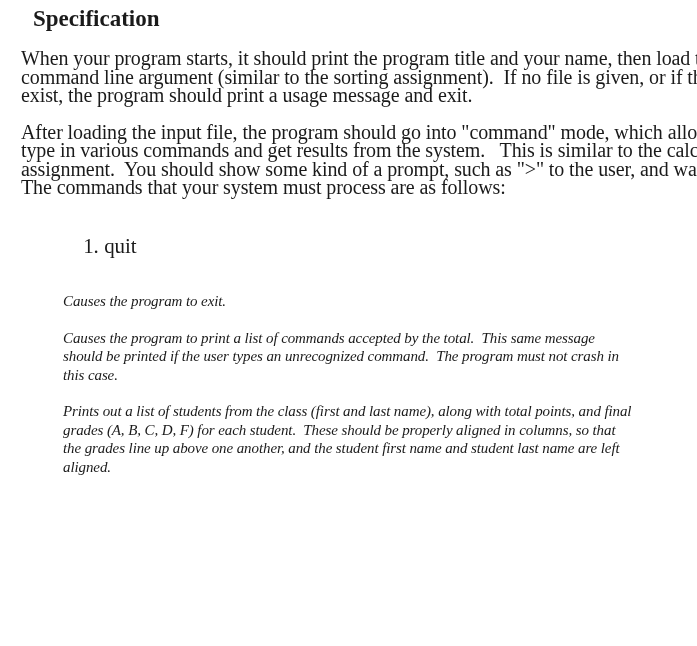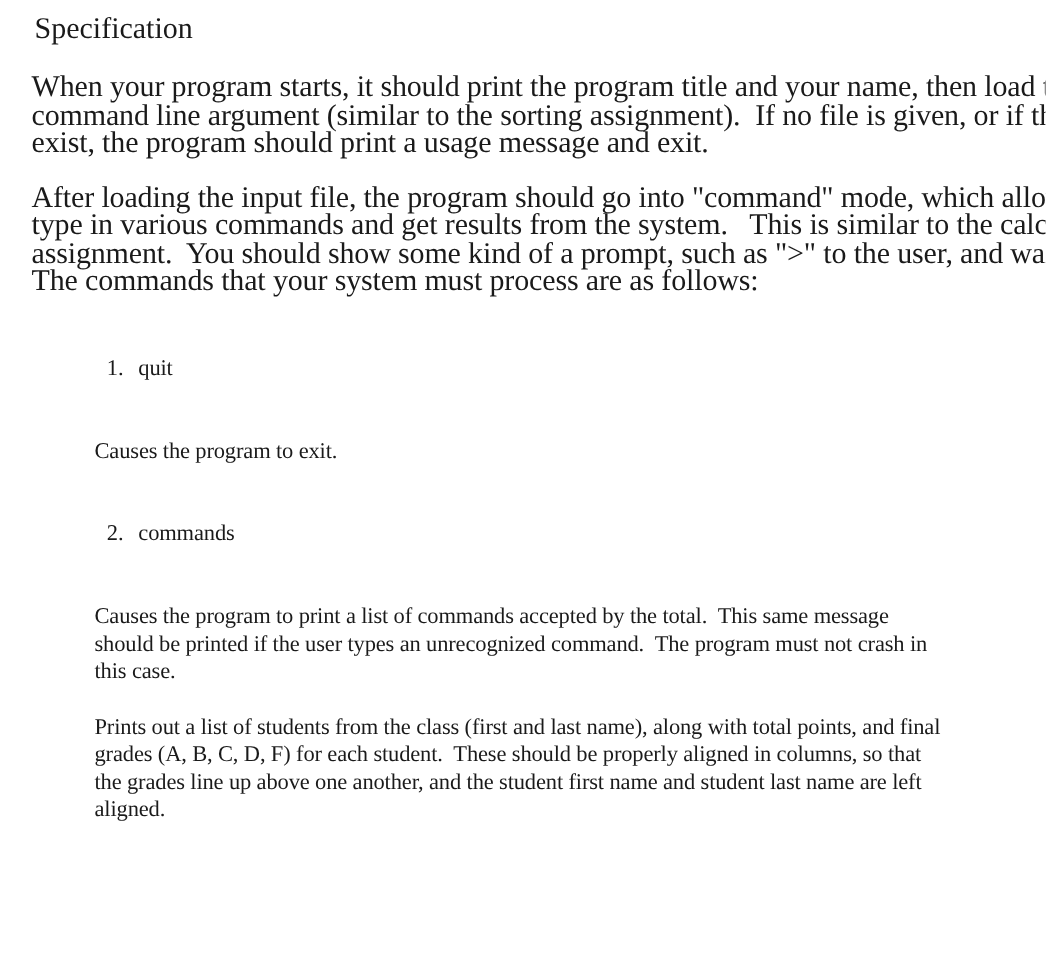--- a/index.html
+++ b/index.html
@@ -11,52 +11,53 @@
     height: 646px;
     background: #ffffff;
     overflow: hidden;
     font-family: "Liberation Serif", "DejaVu Serif", serif;
     color: #1a1a1a;
   }
   .doc {
     padding: 6px 0 0 21px;
   }
   .doc-title {
-    font-size: 20px;
-    font-weight: 400;
+    font-size: 23px;
+    font-weight: 700;
     line-height: 26px;
-    margin: 0 0 17px 2px;
+    margin: 0 0 17px 12px;
   }
   .para {
     font-size: 20px;
     line-height: 18.5px;
     letter-spacing: -0.1px;
     white-space: pre;
     margin: 0 0 18px 0;
   }
   .cmd-list {
     margin: 22px 0 0 21px;
   }
   .cmd-item-head {
-    font-size: 15px;
+    font-size: 21px;
     line-height: 18.5px;
     letter-spacing: -0.1px;
     white-space: pre;
     margin: 0 0 18px 0;
   }
   .cmd-num {
     display: inline-block;
     width: 21px;
   }
   .cmd-desc {
     font-size: 15px;
     line-height: 18.5px;
     letter-spacing: -0.1px;
     white-space: pre;
     margin: 0 0 18px 21px;
+    font-style: italic;
   }
 </style>
 </head>
 <body>
 
 <div class="doc">
 
   <h1 class="doc-title">Specification</h1>
 
   <div class="para">When your program starts, it should print the program title and your name, then load the file given as a
@@ -71,23 +72,20 @@
   <div class="cmd-list">
 
     <div>
       <div class="cmd-item-head">
         <span class="cmd-num">1.</span><span>quit</span>
       </div>
       <div class="cmd-desc">Causes the program to exit.</div>
     </div>
 
     <div>
-      <div class="cmd-item-head">
-        <span class="cmd-num">2.</span><span>commands</span>
-      </div>
       <div class="cmd-desc">Causes the program to print a list of commands accepted by the total.  This same message
 should be printed if the user types an unrecognized command.  The program must not crash in
 this case.</div>
     </div>
 
     <div>
       <div class="cmd-desc">Prints out a list of students from the class (first and last name), along with total points, and final
 grades (A, B, C, D, F) for each student.  These should be properly aligned in columns, so that
 the grades line up above one another, and the student first name and student last name are left
 aligned.</div>

